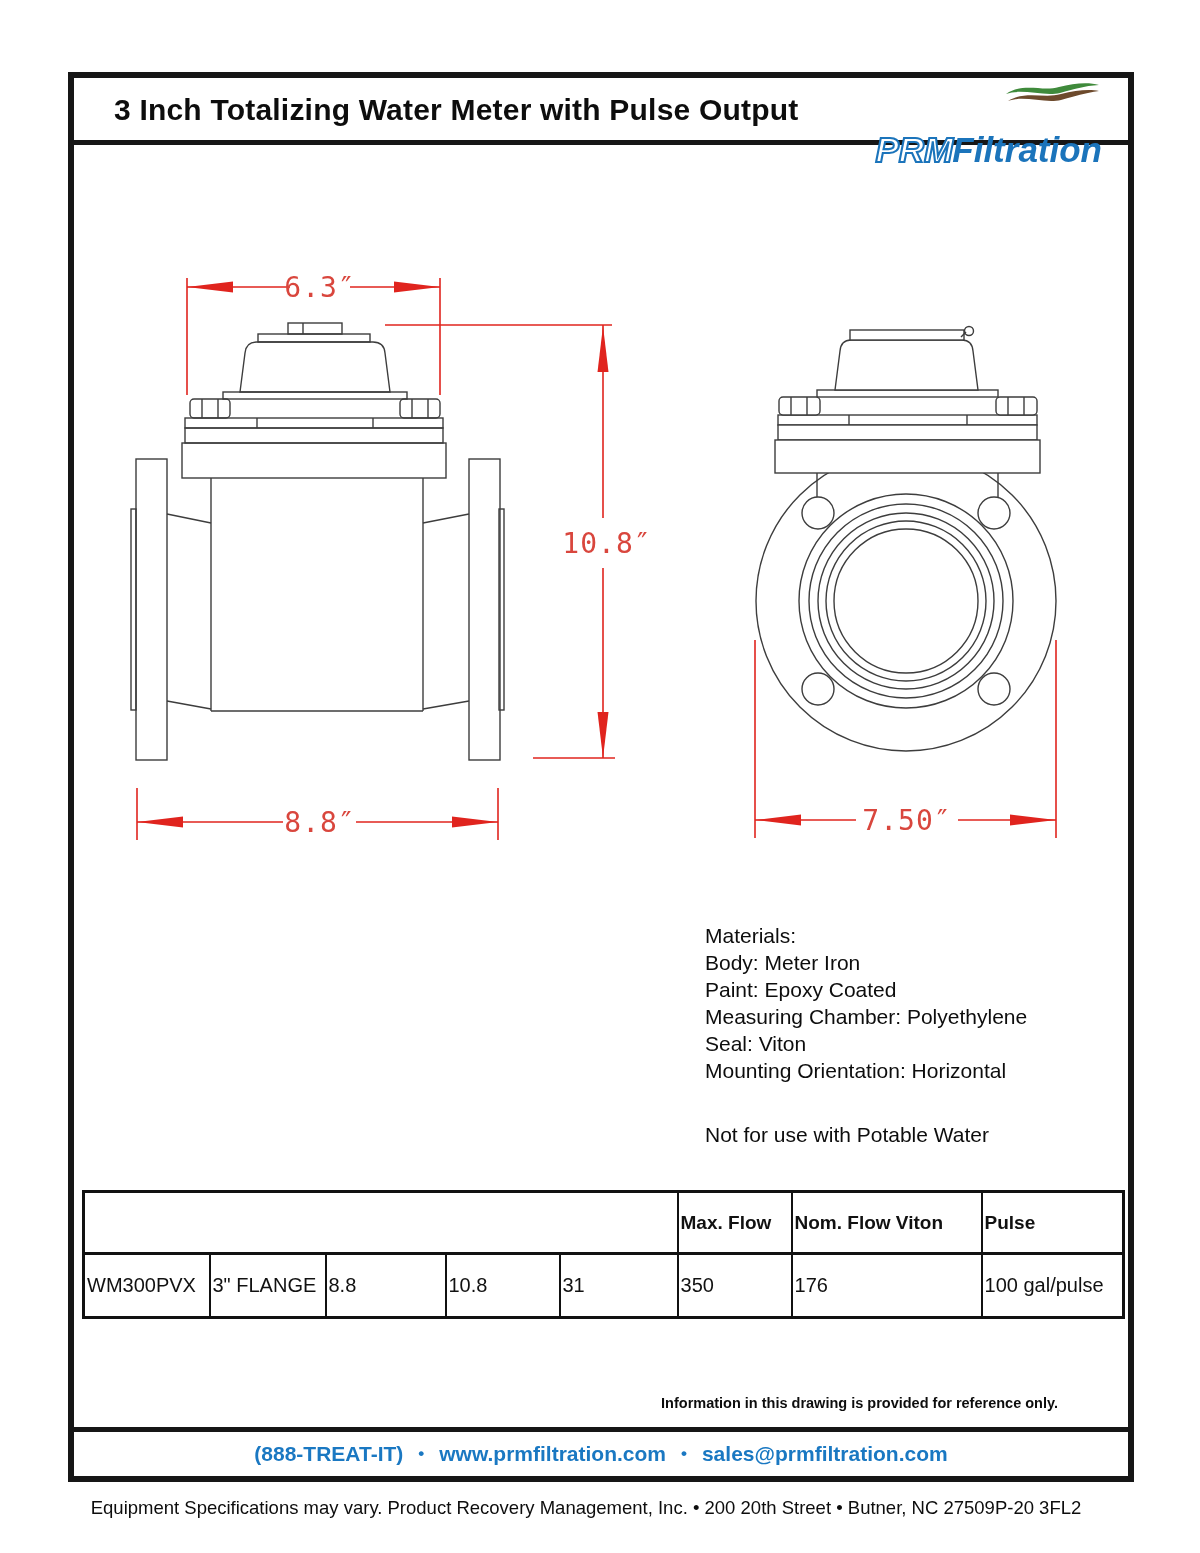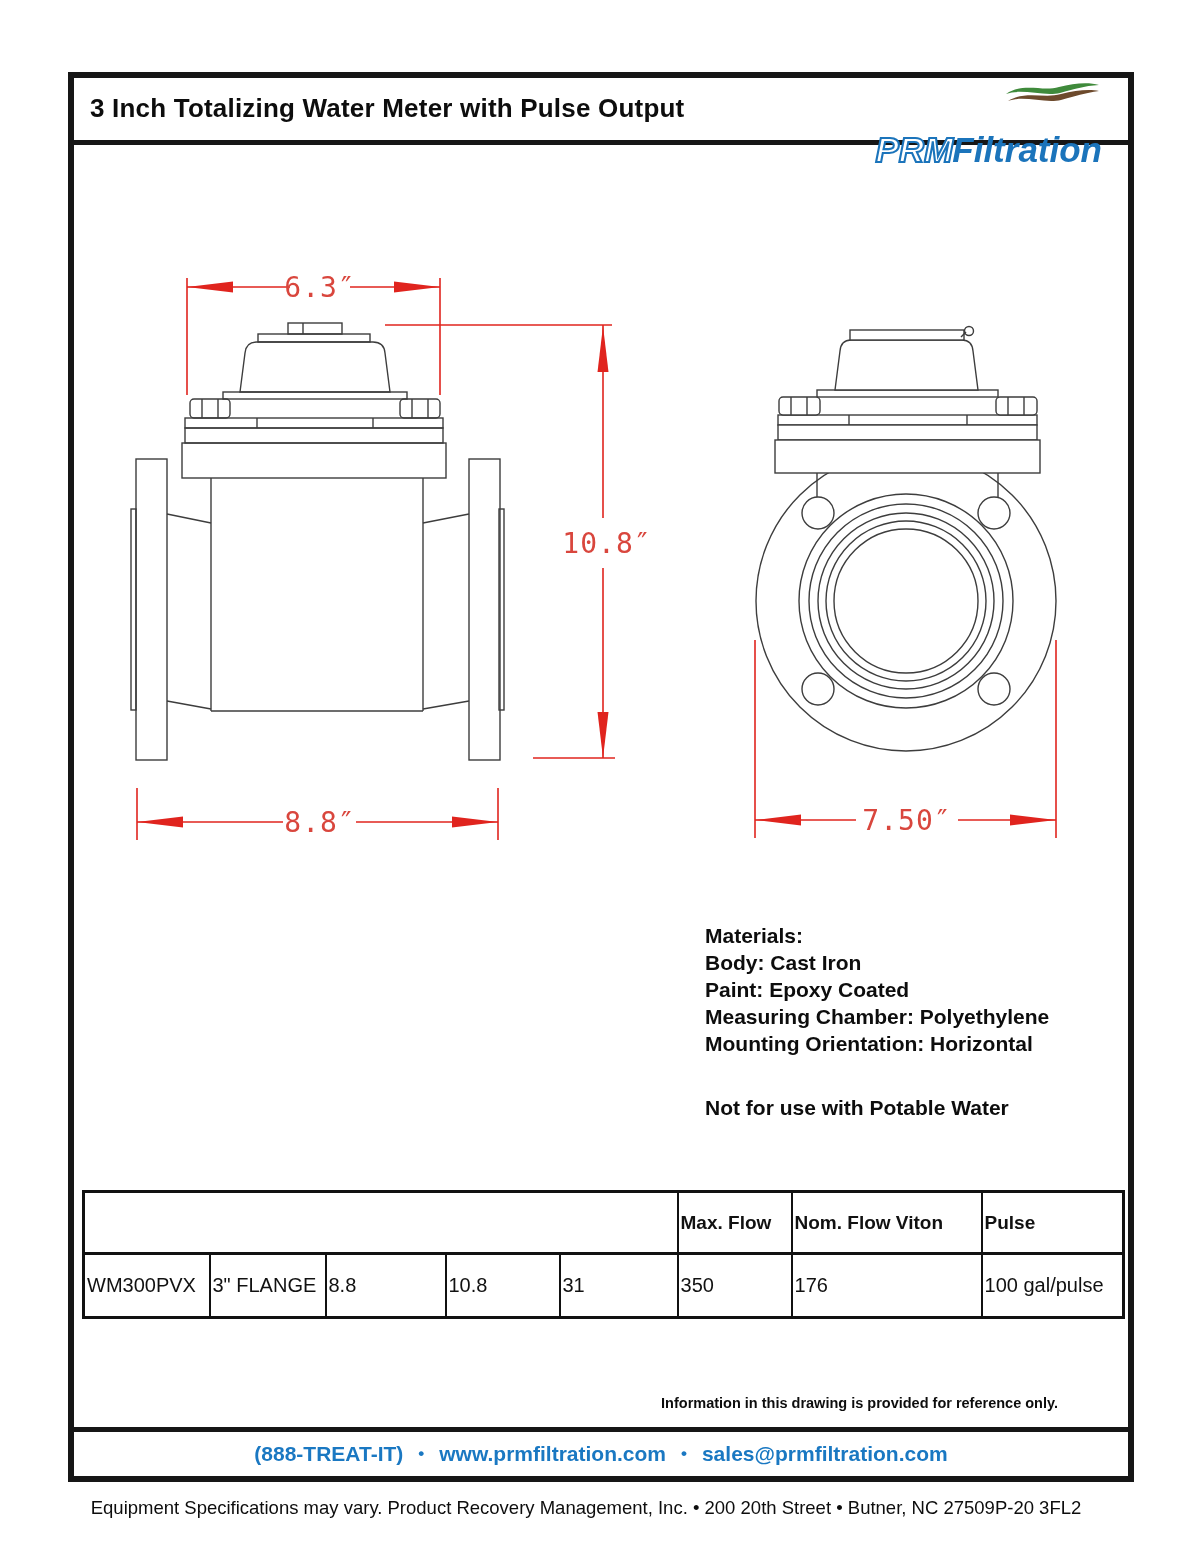--- a/index.html
+++ b/index.html
@@ -6,40 +6,40 @@
   html,body { width:1200px; height:1553px; background:#ffffff; position:relative;
               font-family:"Liberation Sans", sans-serif; color:#111; }
 
   
   .frame { position:absolute; left:68px; top:72px; width:1066px; height:1410px;
            border:6px solid #161616; background:#fff; }
 
   
   .header { position:absolute; left:74px; top:78px; width:1054px; height:67px;
             border-bottom:5px solid #161616; }
-  .page-title { position:absolute; left:16px; top:15px; font-size:26px; font-weight:bold;
+  .page-title { position:absolute; left:40px; top:15px; font-size:30px; font-weight:bold;
                 color:#0d0d0d; letter-spacing:0.2px; }
   .logo { position:absolute; right:26px; top:2px; width:268px; height:62px; }
   .logo-swoosh { position:absolute; right:2px; top:0px; }
   .logo-text { position:absolute; right:0px; top:14px; font-size:35px; font-weight:bold;
                font-style:italic; white-space:nowrap; letter-spacing:0px;margin-top:36px; }
   .logo-prm { color:#ffffff; -webkit-text-stroke:2.1px #1b74bb; }
   .logo-filtration { color:#1b74bb; margin-left:-1px; }
 
   
   svg.drawing { position:absolute; left:75px; top:150px; width:1050px; height:730px; }
   .blk { stroke:#3d3d3d; stroke-width:1.4; fill:none; }
   .blkf { stroke:#3d3d3d; stroke-width:1.4; fill:#ffffff; }
   .red { stroke:#e0241e; stroke-width:1.6; fill:none; }
   .redf { fill:#e0241e; stroke:none; }
   .dimtext { fill:#d9463d; font-family:"DejaVu Sans Mono", monospace; font-size:28px;
              letter-spacing:1px; text-anchor:middle; }
 
   
-  .materials { position:absolute; left:705px; top:922px; font-size:21px; font-weight:bold;
+  .materials { position:absolute; left:705px; top:922px; font-size:21px; font-weight:normal;
                line-height:27px; color:#0d0d0d; }
   .materials .note { margin-top:37px; }
 
   
   table.spec { position:absolute; left:82px; top:1190px; width:1040px;
                border-collapse:collapse; table-layout:fixed; border:3px solid #111;
                font-size:19px; }
   table.spec td { border:2px solid #111; vertical-align:middle;
                   padding:0 2px; overflow:hidden; }
   table.spec tr.r1 td, table.spec tr.r2 td { font-weight:bold; border-top-width:3px; border-bottom-width:3px; }
@@ -186,23 +186,24 @@
     <line class="red" x1="755" y1="820" x2="856" y2="820"></line>
     <line class="red" x1="958" y1="820" x2="1056" y2="820"></line>
     <polygon class="redf" points="755,820 801,814.5 801,825.5"></polygon>
     <polygon class="redf" points="1056,820 1010,814.5 1010,825.5"></polygon>
     <text class="dimtext" x="907" y="830">7.50″</text>
   </g>
 </svg>
 
 <div class="materials">
   <div>Materials:</div>
-  <div>Body: Cast Iron</div>
+  <div>Body: Meter Iron</div>
   <div>Paint: Epoxy Coated</div>
   <div>Measuring Chamber: Polyethylene</div>
+  <div>Seal: Viton</div>
   <div>Mounting Orientation: Horizontal</div>
   <div class="note">Not for use with Potable Water</div>
 </div>
 
 <table class="spec">
   <colgroup>
     <col style="width:126px">
       <col style="width:116px">
       <col style="width:120px">
       <col style="width:114px">

